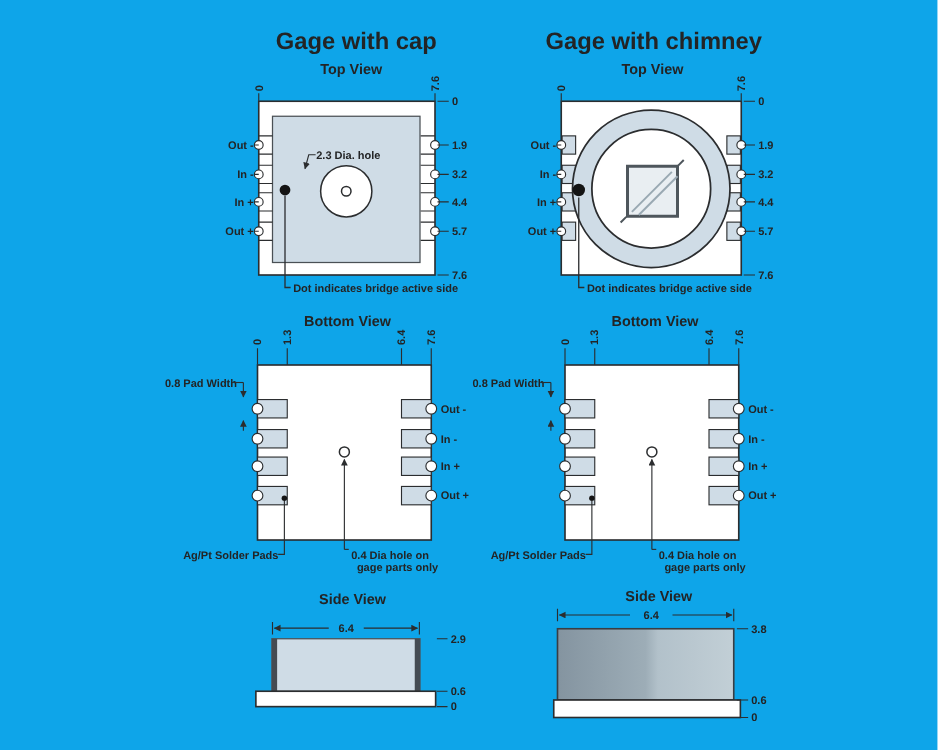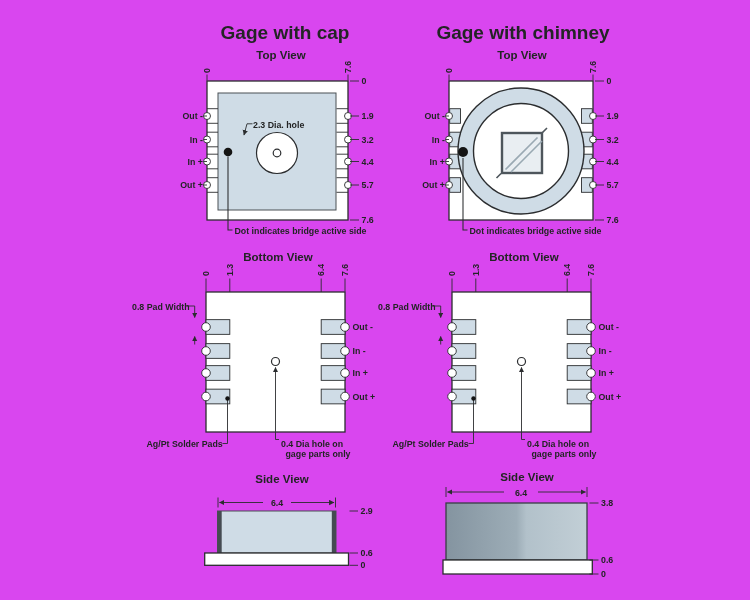--- a/index.html
+++ b/index.html
@@ -1,16 +1,16 @@
 <!DOCTYPE html>
 <html style="--c-panel-blue: #cfdce6; --c-line: #2b2d2f; --c-text: #232425; --c-wall-dark: #454b52; --c-chimney-dark: #8494a0; --c-chimney-light: #c2cfd6;"><head>
 <meta charset="utf-8">
 <style>
   html,body{margin:0;padding:0;background:#ffffff;}
-  .canvas{position:relative;width:750px;height:600px;background:#d946ef;overflow:hidden;
+  .canvas{position:relative;width:750px;height:600px;background:#0ea5e9;overflow:hidden;
           font-family:"Liberation Sans",sans-serif;}
   svg{display:block}
   text{fill:var(--c-text,#232425);}
   .tm{font:600 19px "Liberation Sans",sans-serif;}
   .tv{font:bold 11.5px "Liberation Sans",sans-serif;}
   .ts{font:bold 8.8px "Liberation Sans",sans-serif;}
   .mid{text-anchor:middle;} .end{text-anchor:end;}
   .sq{fill:#fff;stroke:var(--c-line,#2b2d2f);stroke-width:1.3;}
   .cap{fill:var(--c-panel-blue,#cfdce6);stroke:#4a5055;stroke-width:1;}
   .blue{fill:var(--c-panel-blue,#cfdce6);stroke:var(--c-line,#2b2d2f);stroke-width:0.9;}

